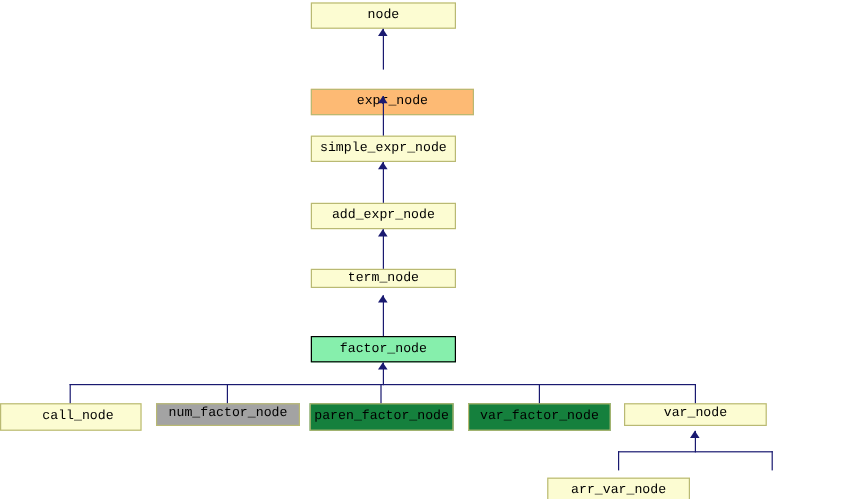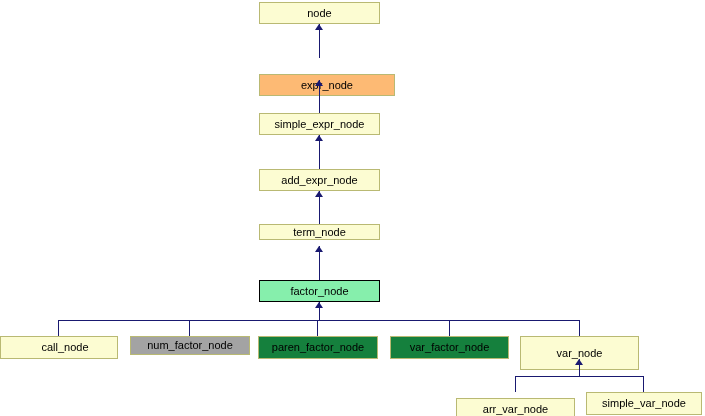--- a/index.html
+++ b/index.html
@@ -5,21 +5,21 @@
   html, body {
     margin: 0;
     padding: 0;
     background: #ffffff;
   }
   .canvas {
     position: relative;
     width: 705px;
     height: 416px;
     background: #ffffff;
-    font-family: Liberation Sans, sans-serif;
+    font-family: Liberation Mono, monospace;
     overflow: hidden;
   }
   .dnode {
     position: absolute;
     box-sizing: border-box;
     border: 1px solid;
     display: flex;
     align-items: center;
     justify-content: center;
     font-size: 11px;
@@ -51,23 +51,22 @@
     <div class="dnode" style="left: 259px; top: 2px; width: 121px; height: 22px; background: rgb(252, 252, 210); border-color: rgb(185, 185, 115); color: rgb(0, 0, 0);">node</div>
     <div class="dnode" style="left: 259px; top: 74px; width: 136px; height: 22px; background: #fdba74; border-color: rgb(185, 185, 115); color: rgb(0, 0, 0);">expr_node</div>
     <div class="dnode" style="left: 259px; top: 113px; width: 121px; height: 22px; background: rgb(252, 252, 210); border-color: rgb(185, 185, 115); color: rgb(0, 0, 0);">simple_expr_node</div>
     <div class="dnode" style="left: 259px; top: 169px; width: 121px; height: 22px; background: rgb(252, 252, 210); border-color: rgb(185, 185, 115); color: rgb(0, 0, 0);">add_expr_node</div>
     <div class="dnode" style="left: 259px; top: 224px; width: 121px; height: 16px; background: rgb(252, 252, 210); border-color: rgb(185, 185, 115); color: rgb(0, 0, 0);">term_node</div>
     <div class="dnode" style="left: 259px; top: 280px; width: 121px; height: 22px; background: #86efac; border-color: rgb(0, 0, 0); color: rgb(0, 0, 0);">factor_node</div>
     <div class="dnode" style="left: 0px; top: 336px; width: 118px; height: 23px; background: rgb(252, 252, 210); border-color: rgb(185, 185, 115); color: rgb(0, 0, 0); padding-left: 12px;">call_node</div>
     <div class="dnode" style="left: 130px; top: 336px; width: 120px; height: 19px; background: #a3a3a3; border-color: rgb(185, 185, 115); color: rgb(0, 0, 0);">num_factor_node</div>
     <div class="dnode" style="left: 258px; top: 336px; width: 120px; height: 23px; background: #15803d; border-color: rgb(185, 185, 115); color: rgb(0, 0, 0);">paren_factor_node</div>
     <div class="dnode" style="left: 390px; top: 336px; width: 119px; height: 23px; background: #15803d; border-color: rgb(185, 185, 115); color: rgb(0, 0, 0);">var_factor_node</div>
-    <div class="dnode" style="left: 520px; top: 336px; width: 119px; height: 34px; background: rgb(252, 252, 210); border-color: rgb(185, 185, 115); color: rgb(0, 0, 0);">var_node</div>
+    <div class="dnode" style="left: 520px; top: 336px; width: 119px; height: 19px; background: rgb(252, 252, 210); border-color: rgb(185, 185, 115); color: rgb(0, 0, 0);">var_node</div>
     <div class="dnode" style="left: 456px; top: 398px; width: 119px; height: 23px; background: rgb(252, 252, 210); border-color: rgb(185, 185, 115); color: rgb(0, 0, 0);">arr_var_node</div>
-    <div class="dnode" style="left: 586px; top: 392px; width: 116px; height: 23px; background: rgb(252, 252, 210); border-color: rgb(185, 185, 115); color: rgb(0, 0, 0);">simple_var_node</div>
     <div class="edge-v" style="background: rgb(25, 25, 112); left: 319px; top: 24px; height: 34px;"></div>
     <div class="arrowhead" style="border-bottom-color: rgb(25, 25, 112); left: 315px; top: 24px;"></div>
     <div class="edge-v" style="background: rgb(25, 25, 112); left: 319px; top: 80px; height: 33px;"></div>
     <div class="arrowhead" style="border-bottom-color: rgb(25, 25, 112); left: 315px; top: 80px;"></div>
     <div class="edge-v" style="background: rgb(25, 25, 112); left: 319px; top: 135px; height: 34px;"></div>
     <div class="arrowhead" style="border-bottom-color: rgb(25, 25, 112); left: 315px; top: 135px;"></div>
     <div class="edge-v" style="background: rgb(25, 25, 112); left: 319px; top: 191px; height: 33px;"></div>
     <div class="arrowhead" style="border-bottom-color: rgb(25, 25, 112); left: 315px; top: 191px;"></div>
     <div class="edge-v" style="background: rgb(25, 25, 112); left: 319px; top: 246px; height: 34px;"></div>
     <div class="arrowhead" style="border-bottom-color: rgb(25, 25, 112); left: 315px; top: 246px;"></div>

